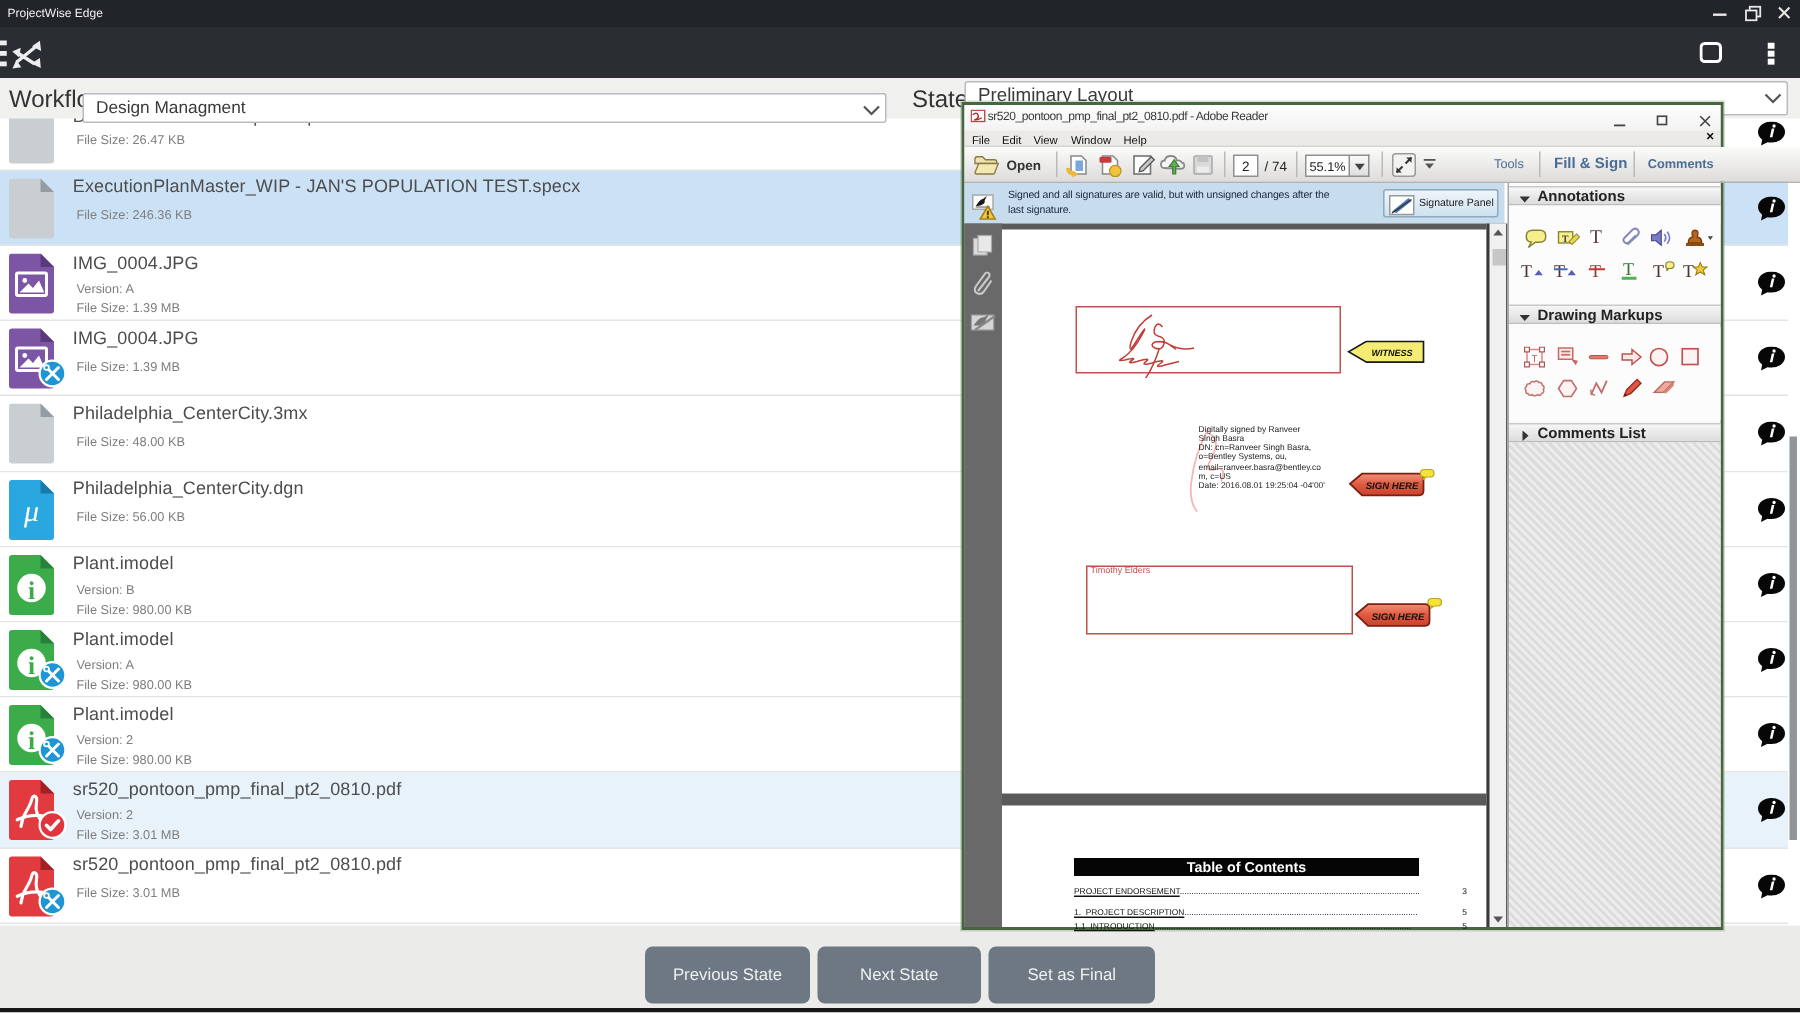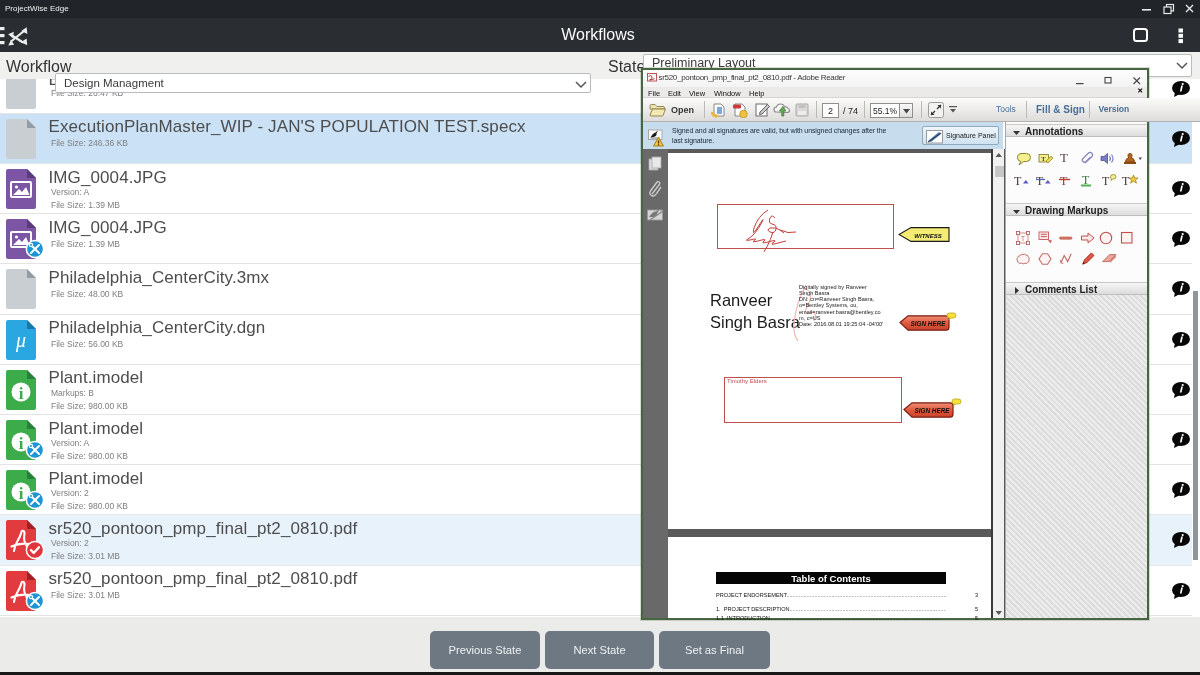--- a/index.html
+++ b/index.html
@@ -16,21 +16,21 @@
 
 #filterrow { left:0; top:52px; width:1200px; height:26.8px; background:#f0f0ef; z-index:30; }
 .flabel { font-size:16px; color:#333; }
 .ddown { background:#fff; border:1px solid #b9bcbe; border-radius:2px; z-index:31; }
 .ddtext { font-size:11.5px; color:#3a3a3a; }
 
 
 .row { left:0; width:1192px; height:50.2px; background:#fff; border-bottom:1px solid #e4e4e4; z-index:1; }
 .row.hl1 { background:#cbe2f6; }
 .row.hl2 { background:#e8f2fb; }
-.rtitle { left:48.5px; top:3.5px; font-size:17px; color:#4d4d4d; letter-spacing:0.1px; }
+.rtitle { left:48.5px; top:3.5px; font-size:12px; color:#4d4d4d; letter-spacing:0.1px; }
 .rmeta { left:51px; font-size:8.5px; color:#7e7e7e; }
 .ficon { left:6px; top:5px; }
 .infoi { left:1172px; top:17px; }
 
 
 #bottombar { left:0; top:616.5px; width:1200px; height:55px; background:#ebebea; z-index:5; }
 .gbtn { top:631px; height:38px; background:#6d7883; border-radius:5px; color:#eef1f2; font-size:11.2px; text-align:center; line-height:38px; z-index:6; }
 #blackstrip { left:0; top:671.5px; width:1200px; height:3.5px; background:#181818; z-index:6; }
 
 
@@ -84,34 +84,33 @@
     <rect x="0" y="16" width="4.5" height="3.2" fill="#eceded"></rect>
     <g stroke="#eceded" stroke-width="2.2" fill="#eceded">
       <path d="M12 10.5 L23 17.5" fill="none"></path>
       <path d="M11 16.5 L24 6" fill="none"></path>
       <path d="M13.8 6.8 L8.2 9.3 L12.8 13.3 Z" stroke="none"></path>
       <path d="M14.2 19.8 L8.3 20.6 L10.9 15 Z" stroke="none"></path>
       <path d="M26.6 2.2 L27.4 9 L21.3 5.9 Z" stroke="none"></path>
       <path d="M27.2 20.3 L26.6 13.6 L20.9 17.3 Z" stroke="none"></path>
     </g>
   </svg>
-  <div class="abs" id="wftitle">Workflows</div>
   <svg class="abs" style="left:1133px;top:10px" width="18" height="14">
     <rect x="1" y="1" width="13" height="12" rx="2.5" fill="none" stroke="#fff" stroke-width="2"></rect>
   </svg>
   <svg class="abs" style="left:1177px;top:10px" width="8" height="16">
     <rect x="1.5" y="0.5" width="4.5" height="4" fill="#fff"></rect>
     <rect x="1.5" y="5.8" width="4.5" height="4" fill="#fff"></rect>
     <rect x="1.5" y="11.1" width="4.5" height="4" fill="#fff"></rect>
   </svg>
 </div>
 
 <div class="abs" id="filterrow"></div>
 <div class="abs flabel" style="left:6px;top:58px;z-index:31">Workflow</div>
-<div class="abs ddown" style="left:55px;top:73px;width:536px;height:19.5px">
+<div class="abs ddown" style="left:55px;top:62px;width:536px;height:19.5px">
   <div class="abs ddtext" style="left:8px;top:2.5px">Design Managment</div>
   <svg class="abs" style="left:519px;top:7px" width="12" height="8">
       <path d="M1 1 L6 6 L11 1" fill="none" stroke="#555" stroke-width="1.5"></path>
     </svg>
 </div>
 <div class="abs flabel" style="left:608px;top:58px;z-index:31">State</div>
 <div class="abs ddown" style="left:643px;top:53.5px;width:549px;height:23px">
   <div class="abs ddtext" style="left:8px;top:1px;font-size:12.5px">Preliminary Layout</div>
   <svg class="abs" style="left:532px;top:7px" width="12" height="8">
       <path d="M1 1 L6 6 L11 1" fill="none" stroke="#555" stroke-width="1.5"></path>
@@ -249,21 +248,21 @@
     </svg>
 </div>
 
 <div class="abs row" style="top:364.8px">
   <svg class="abs ficon" width="32" height="42">
       <use href="#doc-green"></use>
       <circle cx="15" cy="22" r="9.5" fill="#fff"></circle>
       <text x="15" y="29" font-size="17" font-weight="bold" font-family="Liberation Serif" fill="#3cac4a" text-anchor="middle">i</text>
     </svg>
   <div class="abs rtitle">Plant.imodel</div>
-  <div class="abs rmeta" style="top:23px">Markups: B</div>
+  <div class="abs rmeta" style="top:23px">Version: B</div>
   <div class="abs rmeta" style="top:36px">File Size: 980.00 KB</div>
   <svg class="abs infoi" width="18" height="17">
       <use href="#infob"></use>
     </svg>
 </div>
 
 <div class="abs row" style="top:415px">
   <svg class="abs ficon" style="overflow:visible" width="32" height="42">
       <use href="#doc-green"></use>
       <circle cx="15" cy="22" r="9.5" fill="#fff"></circle>
@@ -401,21 +400,21 @@
           <path d="M3 13 L3 9.5 L6.5 13 Z M13 3 L13 6.5 L9.5 3 Z" fill="#333"></path>
         </svg>
     <svg class="abs" style="left:306px;top:8px" width="9" height="7">
           <rect x="0" y="0" width="8" height="1.2" fill="#555"></rect>
           <path d="M1 3 L7 3 L4 6.5 Z" fill="#555"></path>
         </svg>
     <div class="abs" style="left:353px;top:6px;font-size:8.5px;font-weight:normal;color:#4a6e96">Tools</div>
     <div class="abs tsep" style="left:383px"></div>
     <div class="abs" style="left:393px;top:6px;font-size:10px;font-weight:bold;color:#4a6e96">Fill &amp; Sign</div>
     <div class="abs tsep" style="left:446px"></div>
-    <div class="abs" style="left:455.5px;top:6px;font-size:8.5px;font-weight:bold;color:#4a6e96">Version</div>
+    <div class="abs" style="left:455.5px;top:6px;font-size:8.5px;font-weight:bold;color:#4a6e96">Comments</div>
   </div>
 
   <div class="abs" id="abanner">
     <svg class="abs" style="left:5px;top:6.5px" width="22" height="18">
       <rect x="0.5" y="1" width="13.5" height="9.5" fill="#fdfdfd" stroke="#a8a8a8" stroke-width="1"></rect>
       <path d="M2.5 8.5 Q5 4 7.5 3.5 L10 1.5 L8.5 4.5 Q9 7 5.5 8 Z" fill="#1a1a1a"></path>
       <path d="M2.5 9 L12 9" stroke="#555" stroke-width="0.8"></path>
       <path d="M5.5 17 L10.5 8.5 L15.5 17 Z" fill="#f4c63f" stroke="#a5820f" stroke-width="1"></path>
       <rect x="9.9" y="11.5" width="1.3" height="3" fill="#4a3a08"></rect>
           <rect x="9.9" y="15.2" width="1.3" height="1.2" fill="#4a3a08"></rect>
@@ -456,21 +455,20 @@
           <path d="M37 12 Q34 8 32 12 Q30 17 34 18 Q39 19 38 23 Q37 28 32 26 Q28 24 32 22 Q38 21 42 24 L46 27"></path>
           <path d="M35 26 Q30 42 22 51 Q18 55 16 52"></path>
           <path d="M42 24 Q50 28 58 26"></path>
         </g>
       </svg>
       <svg class="abs" style="left:230px;top:74.5px" width="52" height="16">
             <path d="M13 0.6 L51 0.6 L51 14.4 L13 14.4 L1 7.5 Z" fill="#f5ec73" stroke="#1a1a1a" stroke-width="1.1"></path>
             <text x="30" y="10.5" font-size="6" font-weight="bold" font-style="italic" fill="#111" text-anchor="middle" font-family="Liberation Sans">WITNESS</text>
           </svg>
 
-      <div class="abs" style="left:42px;top:137.5px;font-size:16.5px;color:#1b1b1b;letter-spacing:0px;line-height:21.5px;font-family:'Liberation Sans'">Ranveer<br>Singh Basra</div>
       <svg class="abs" style="left:120px;top:130px" width="40" height="62">
             <path d="M18 2 Q8 20 6 40 Q5 52 10 58 M18 6 Q26 10 20 22 Q14 32 22 30 Q30 27 26 38" fill="none" stroke="#f3b8b4" stroke-width="1.2"></path>
           </svg>
       <div class="abs" style="left:131px;top:131px;font-size:5.6px;line-height:6.3px;color:#1a1a1a;white-space:nowrap">
         Digitally signed by Ranveer<br>Singh Basra<br>DN: cn=Ranveer Singh Basra,<br>o=Bentley Systems, ou,<br>email=ranveer.basra@bentley.co<br>m, c=US<br>Date: 2016.08.01 19:25:04 -04'00'
       </div>
       <svg class="abs" style="left:232px;top:162px;overflow:visible" width="52" height="20">
             <use href="#signherearrow"></use>
             <use href="#ybubble" x="46" y="-3"></use>
           </svg>

